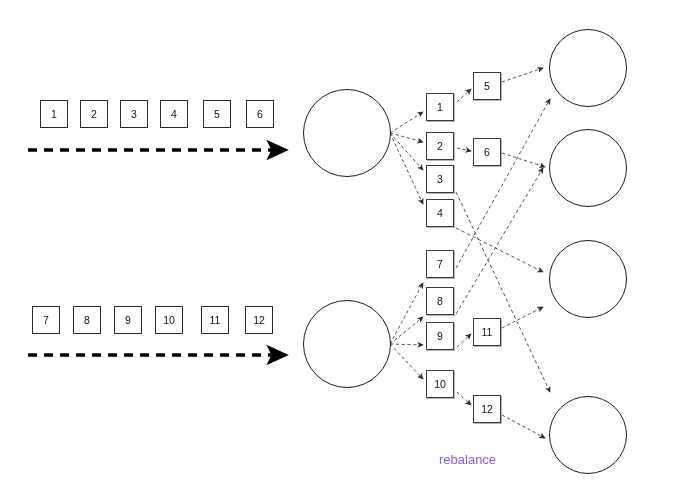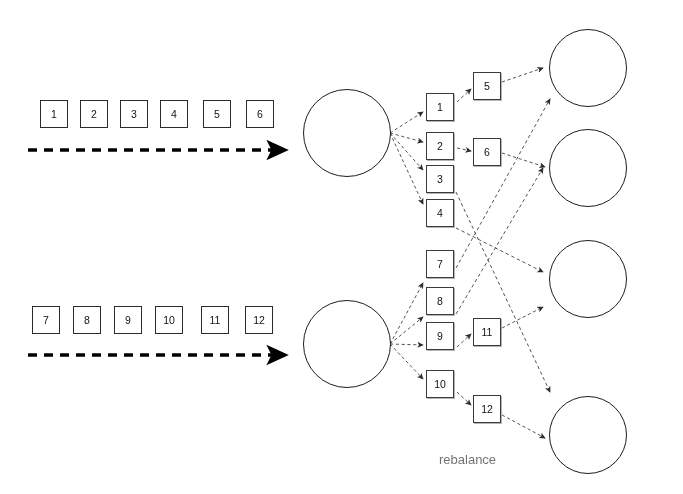--- a/index.html
+++ b/index.html
@@ -38,21 +38,21 @@
   .bigcircle{
     position:absolute;
     border:1.5px solid #1d1d1d;
     border-radius:50%;
     background:#ffffff;
     box-sizing:border-box;
   }
   .caption{
     position:absolute;
     font-size:13px;
-    color:#737373;
+    color:#8b5cf6;
     white-space:nowrap;
   }
 </style>
 </head>
 <body>
 
 <div id="stage">
 
   <svg class="layer" viewBox="0 0 683 494">
     <defs>

